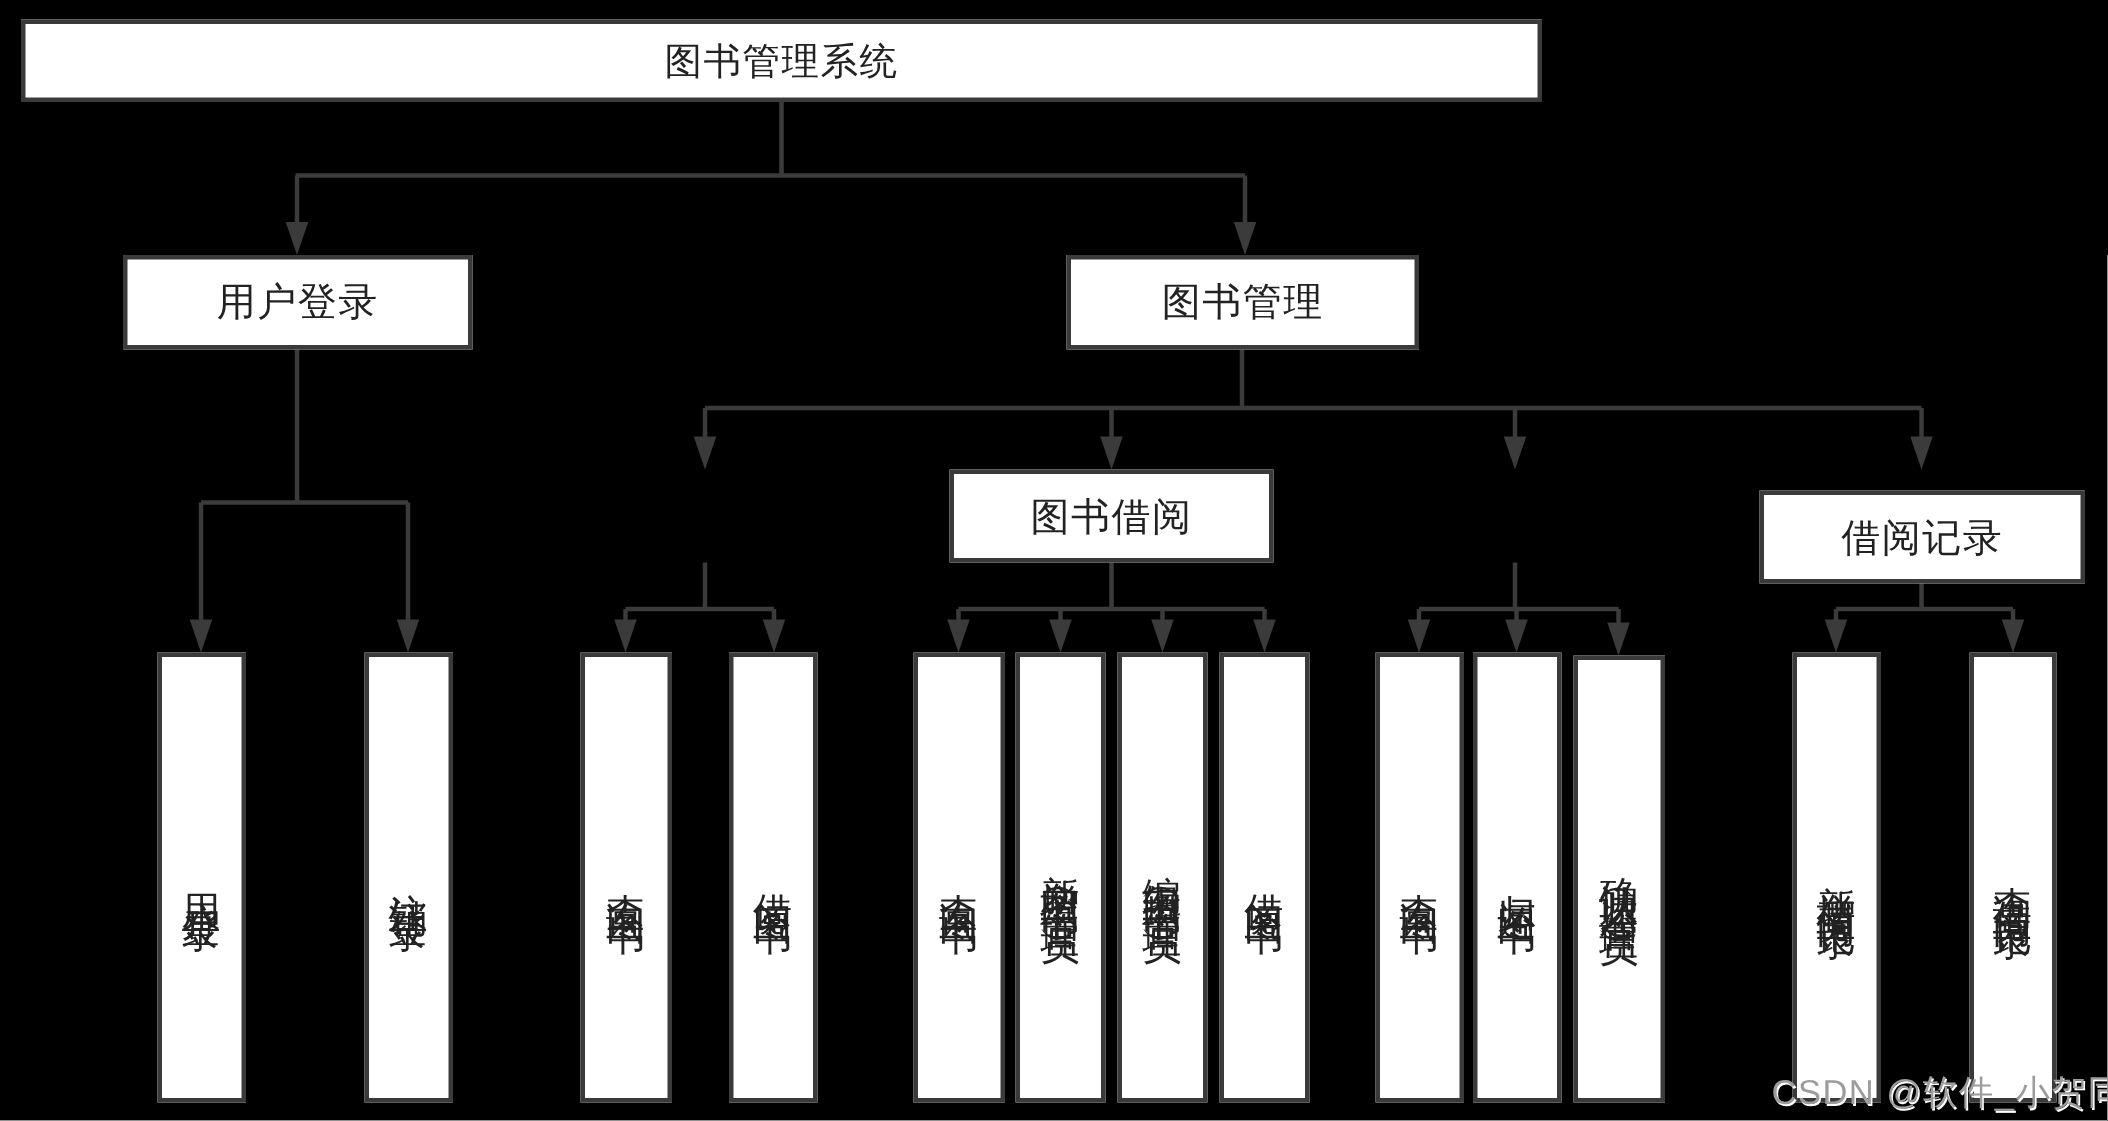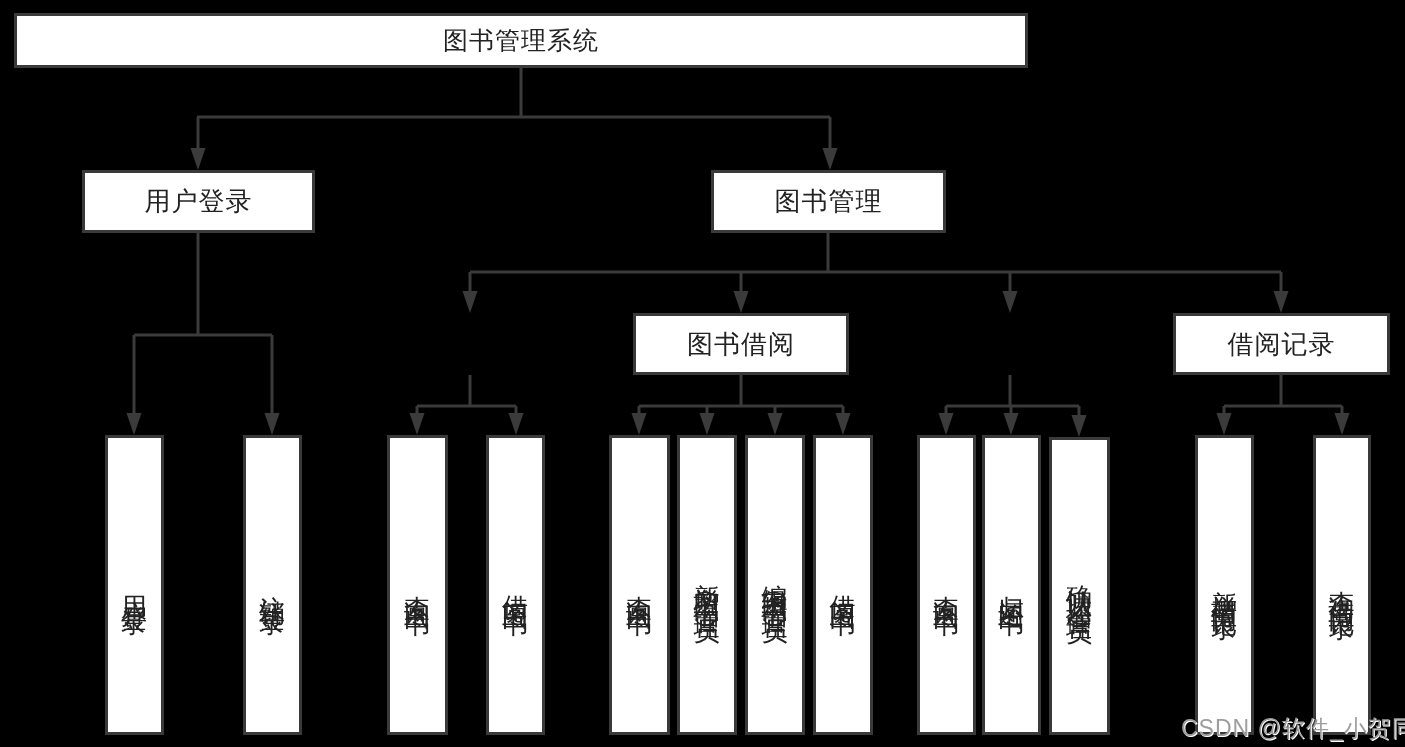--- a/index.html
+++ b/index.html
@@ -115,21 +115,21 @@
   <div class="box" style="left:82px;top:170px;width:233px;height:63px">
     <span class="hlabel">用户登录</span>
   </div>
   <div class="box" style="left:711px;top:170px;width:235px;height:63px">
     <span class="hlabel">图书管理</span>
   </div>
 
   <div class="box" style="left:633px;top:313px;width:216px;height:62px">
     <span class="hlabel">图书借阅</span>
   </div>
-  <div class="box" style="left:1173px;top:313px;width:217px;height:62px">
+  <div class="box" style="left:1173px;top:327px;width:217px;height:62px">
     <span class="hlabel">借阅记录</span>
   </div>
 
   <div class="box leaf" style="left:105px;top:435px;width:59px;height:300px">
     <span>用户登录</span>
   </div>
   <div class="box leaf" style="left:243px;top:435px;width:59px;height:300px">
     <span>注销登录</span>
   </div>
 

